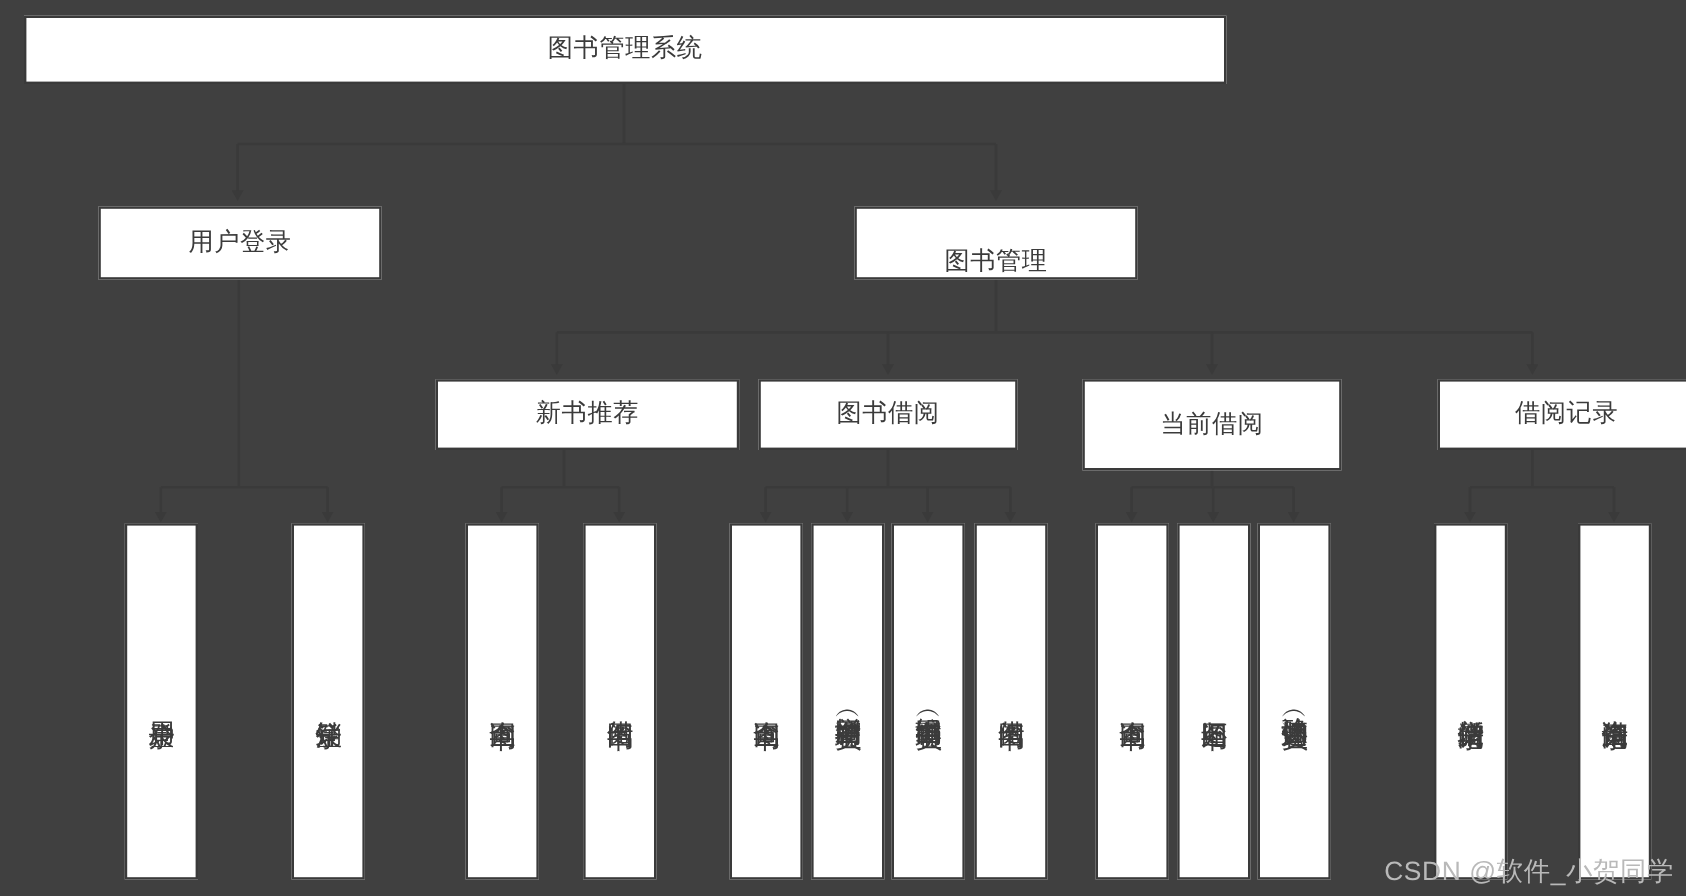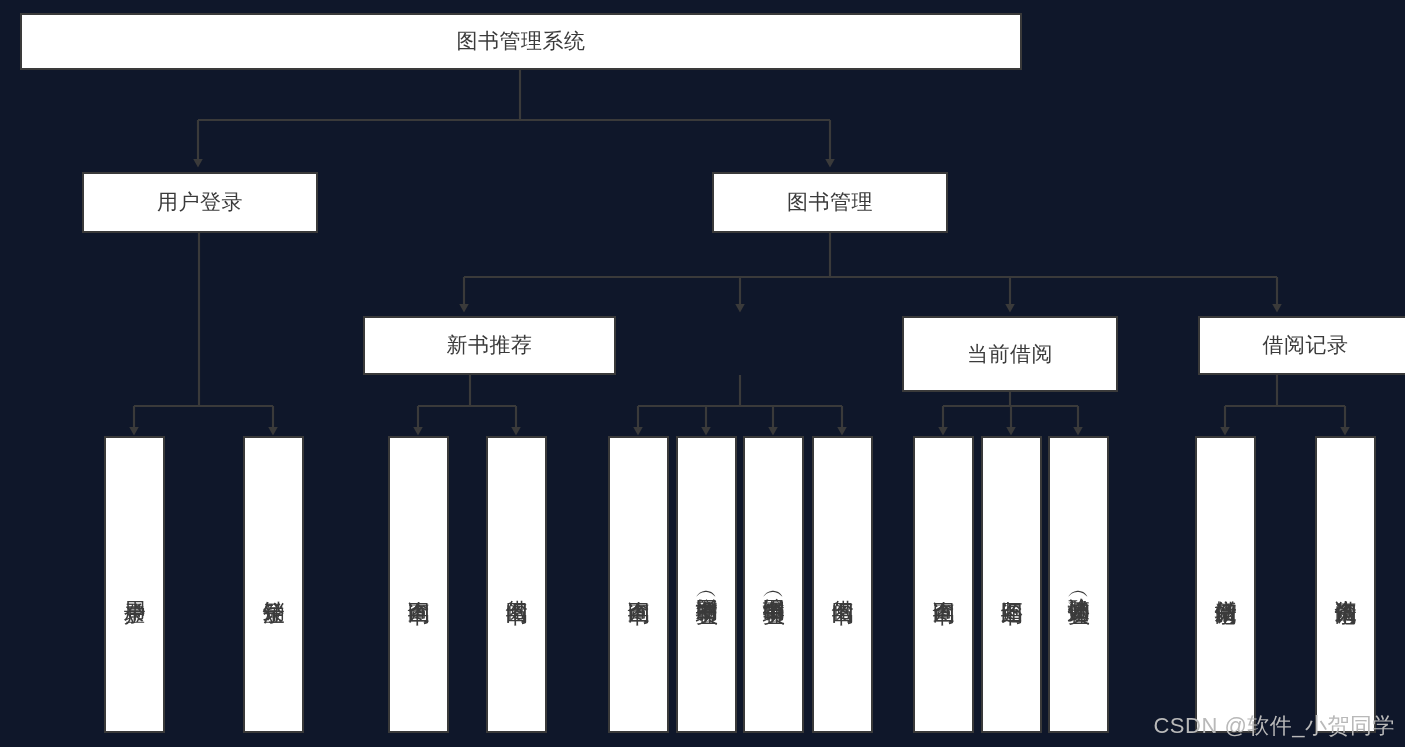--- a/index.html
+++ b/index.html
@@ -8,21 +8,21 @@
     padding: 0;
     background: #ffffff;
   }
   body {
     font-family: "Liberation Sans", "DejaVu Sans", sans-serif;
   }
   #canvas {
     position: relative;
     width: 1405px;
     height: 747px;
-    background: #0f172a;
+    background: #404040;
     overflow: hidden;
   }
   svg#wires {
     position: absolute;
     left: 0;
     top: 0;
     width: 1405px;
     height: 747px;
     pointer-events: none;
   }
@@ -126,27 +126,30 @@
     </g>
   </svg>
 
   <div class="node h" style="left:20px; top:13px; width:1002px; height:57px;">
     <span class="lbl">图书管理系统</span>
   </div>
 
   <div class="node h" style="left:82px; top:172px; width:236px; height:61px;">
     <span class="lbl">用户登录</span>
   </div>
-  <div class="node h" style="left:712px; top:172px; width:236px; height:61px;">
+  <div class="node h" style="left:712px; top:172px; width:236px; height:61px;align-items:flex-end;">
     <span class="lbl">图书管理</span>
   </div>
 
   <div class="node h" style="left:363px; top:316px; width:253px; height:59px;">
     <span class="lbl">新书推荐</span>
   </div>
+  <div class="node h" style="left:632px; top:316px; width:216px; height:59px;">
+    <span class="lbl">图书借阅</span>
+  </div>
   <div class="node h" style="left:902px; top:316px; width:216px; height:76px;">
     <span class="lbl">当前借阅</span>
   </div>
   <div class="node h" style="left:1170px; top:316px; width:215px; height:59px;margin-left:28px;">
     <span class="lbl">借阅记录</span>
   </div>
 
   <div class="node v" style="left:104px; top:436px; width:61px; height:297px;">
     <span class="lbl">用户登录</span>
   </div>

